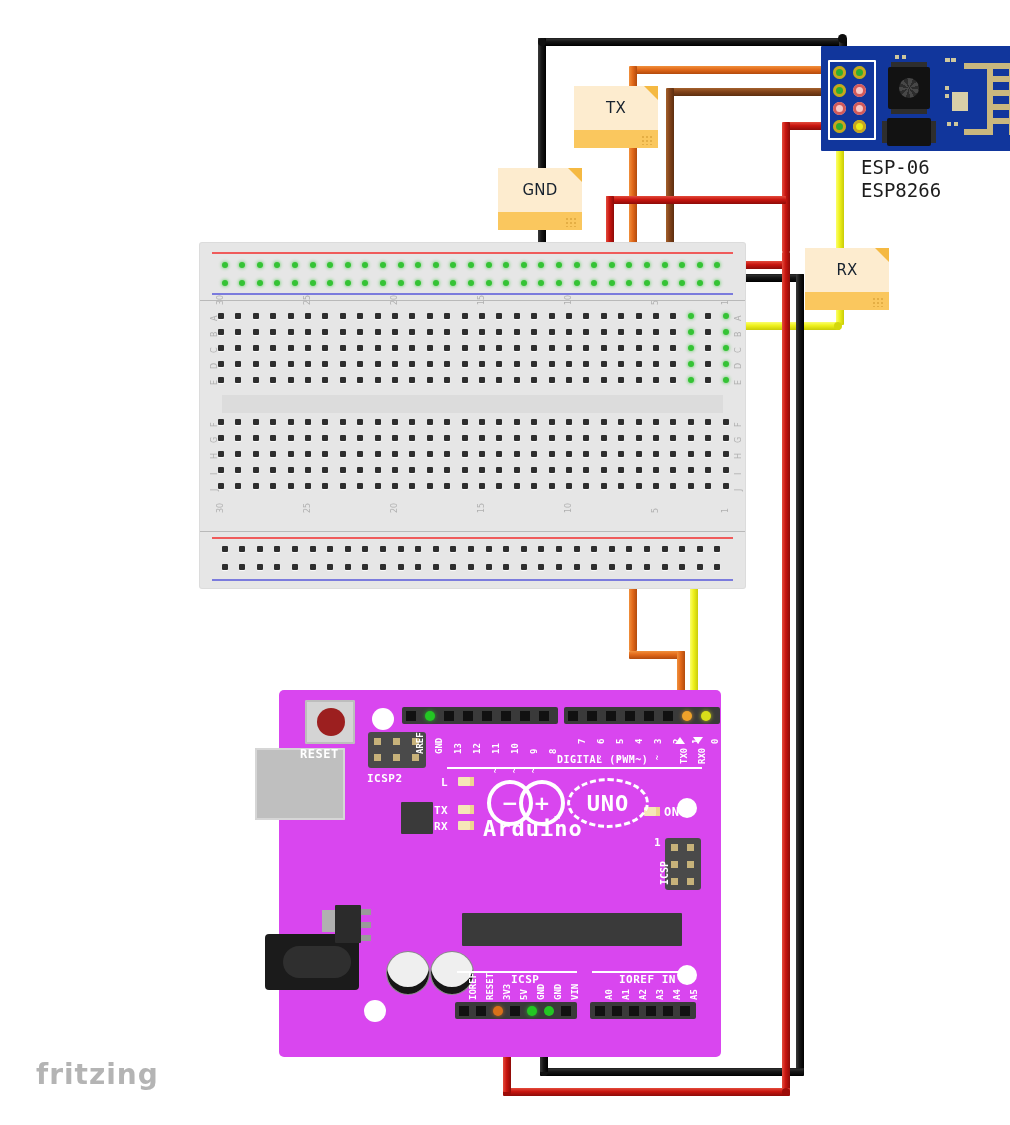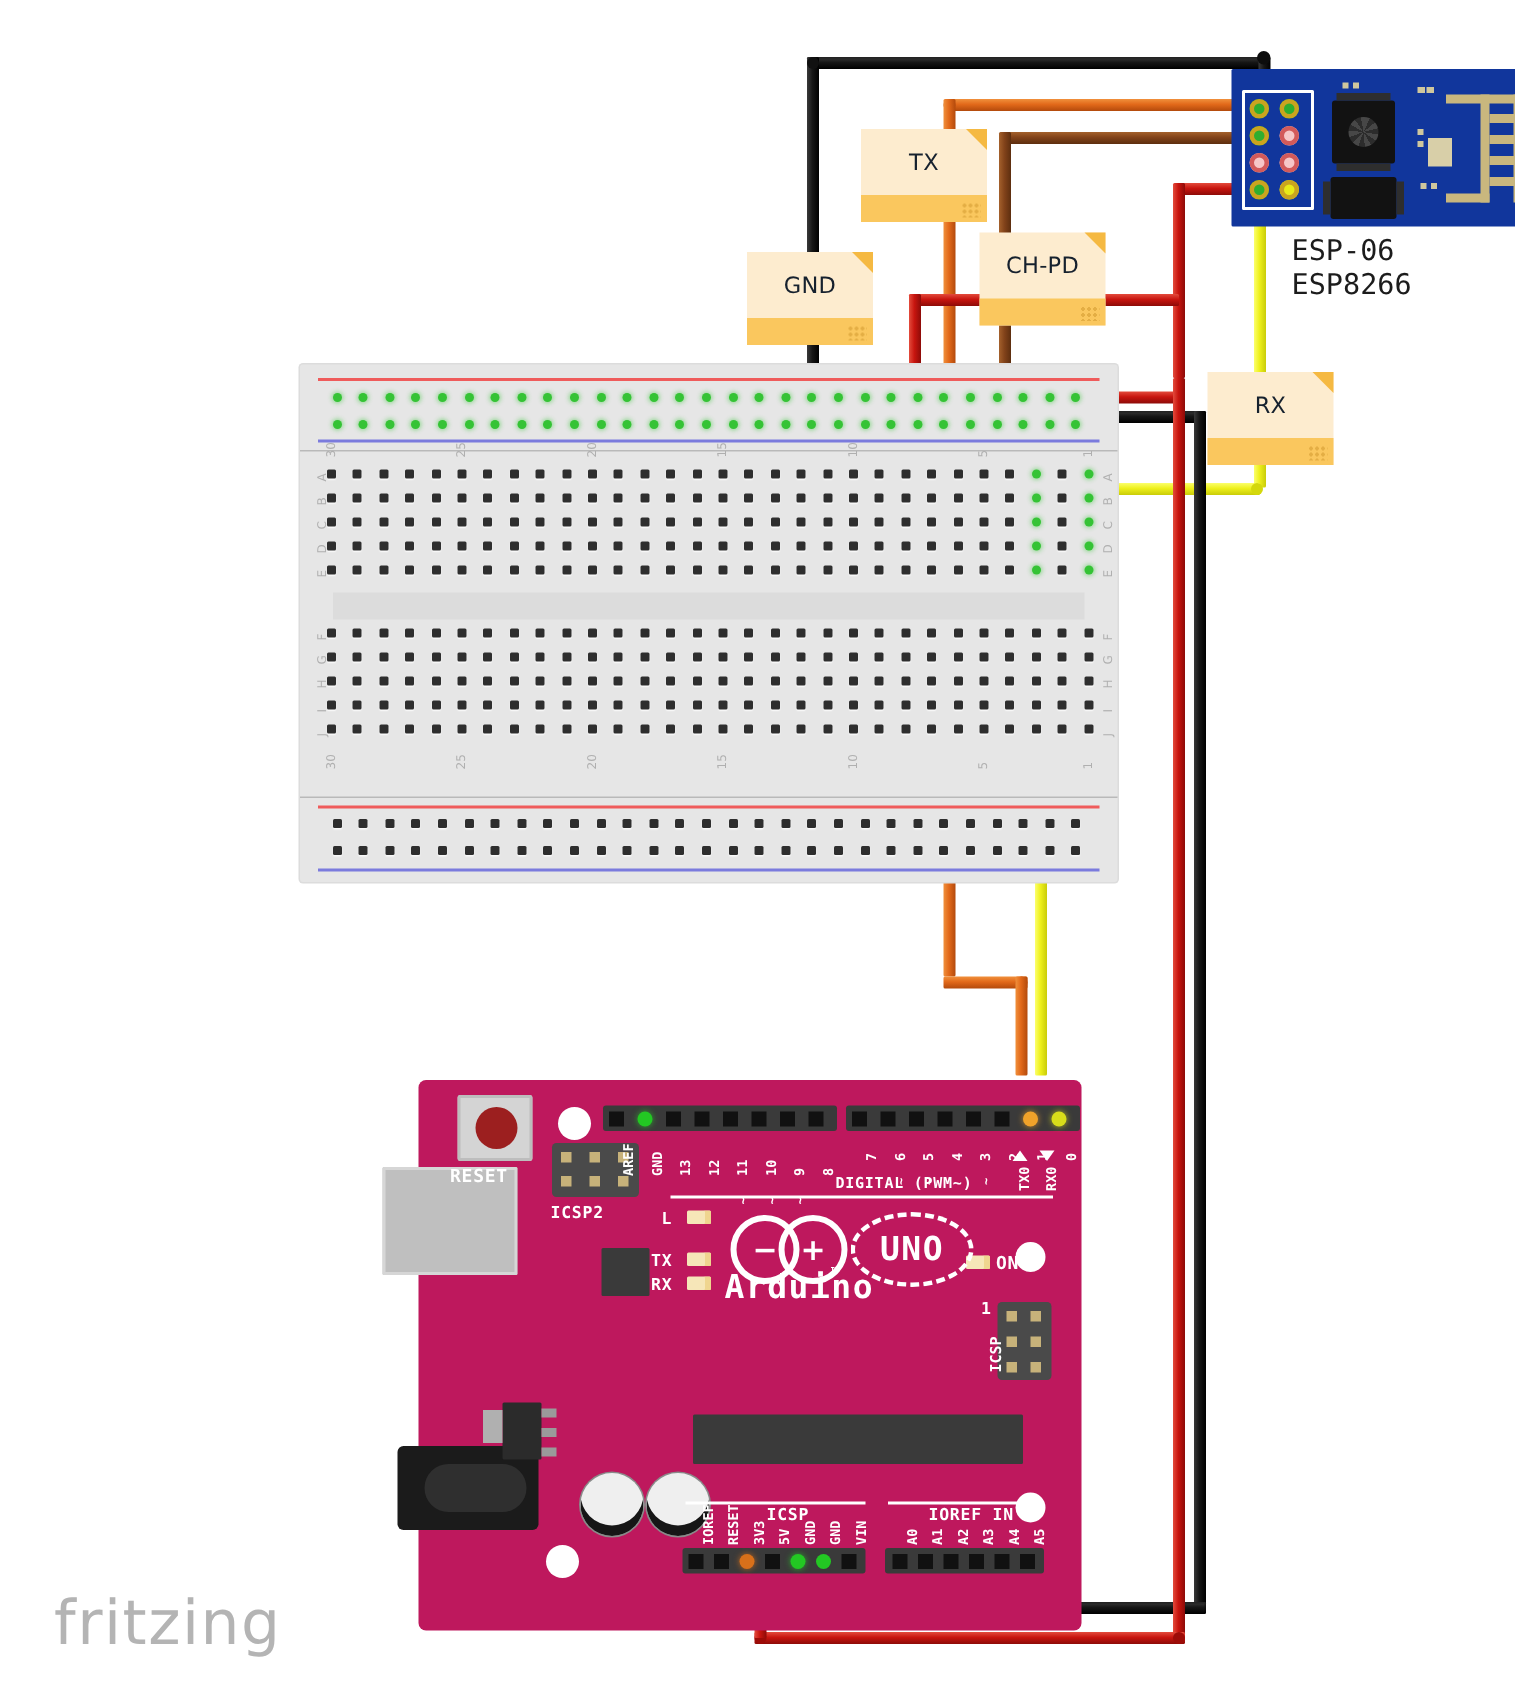--- a/index.html
+++ b/index.html
@@ -99,23 +99,22 @@
   .bb-num{position:absolute;font-size:8px;color:#b0b0b0;
     transform:rotate(-90deg);transform-origin:left top;
     font-family:"DejaVu Sans","Liberation Sans",sans-serif;}
   .bb-row{position:absolute;font-size:8px;color:#b0b0b0;
     transform:rotate(-90deg);transform-origin:left top;
     font-family:"DejaVu Sans","Liberation Sans",sans-serif;}
 
   
   #arduino{
     position:absolute;
-    background:#be185d;
+    background:#d946ef;
     border-radius:5px;
-    margin-top:30px;
   }
   .ard-text{position:absolute;color:#ffffff;
     font-family:"DejaVu Sans Mono","Liberation Mono",monospace;
     font-weight:bold;letter-spacing:.5px;}
   .ard-vert{position:absolute;color:#ffffff;
     font-family:"DejaVu Sans Mono","Liberation Mono",monospace;
     font-weight:bold;font-size:9px;
     transform:rotate(-90deg);transform-origin:left top;
     white-space:nowrap;}
   .hdr{position:absolute;background:#3a3a3a;border-radius:2px;}
@@ -161,21 +160,21 @@
   .esp-sm{position:absolute;background:#d8cfa8;}
   .esp-dot{position:absolute;background:#cfc79d;}
   .esp-label{position:absolute;
     font-family:"DejaVu Sans Mono","Liberation Mono",monospace;
     font-size:19px;color:#1c1c1c;line-height:1.15;white-space:pre;}
 
   
   #fritzing{position:absolute;left:36px;top:1058px;}
   #fritzing .word{
     font-family:"DejaVu Sans","Liberation Sans",sans-serif;
-    font-size:41px;color:#b4b4b4;letter-spacing:1px;font-weight:400;
+    font-size:28px;color:#b4b4b4;letter-spacing:1px;font-weight:700;
   }
 </style>
 </head>
 <body>
 
 <div id="canvas">
 
   <div>
 
     <div class="wire h wire-black sheen abs" style="left:538px;top:38px;width:305px;"></div>
@@ -907,26 +906,20 @@
     <div class="grip"></div>
   </div>
 
   <div class="note" style="left:574px;top:86px;width:84px;height:62px;">
     <div class="txt">TX</div>
     <div class="fold"></div>
     <div class="band"></div>
     <div class="grip"></div>
   </div>
 
-  <div class="note" style="left:653px;top:155px;width:84px;height:62px;">
-    <div class="txt">CH-PD</div>
-    <div class="fold"></div>
-    <div class="band"></div>
-    <div class="grip"></div>
-  </div>
 
 
   <div class="note" style="left:805px;top:248px;width:84px;height:62px;">
     <div class="txt">RX</div>
     <div class="fold"></div>
     <div class="band"></div>
     <div class="grip"></div>
   </div>
 
   <div id="fritzing">

